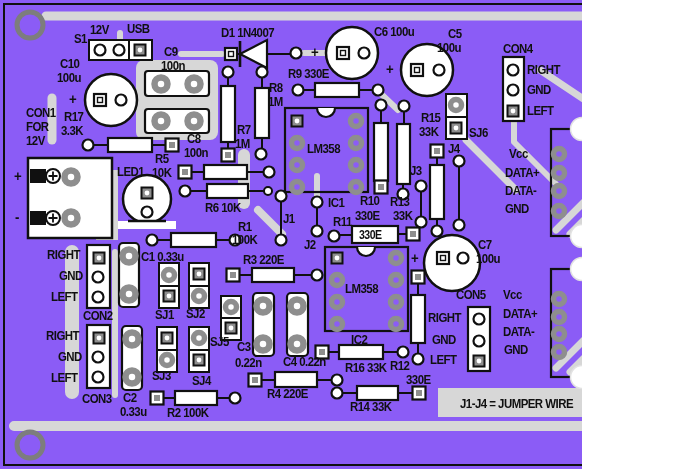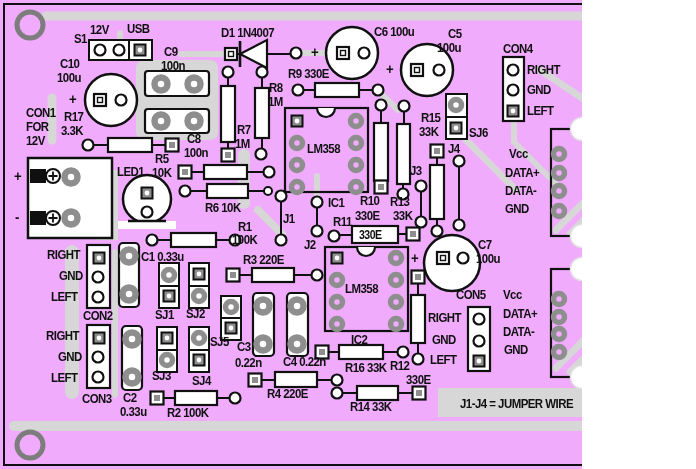--- a/index.html
+++ b/index.html
@@ -1,16 +1,16 @@
 <!DOCTYPE html>
 <html><head>
 <meta charset="utf-8">
 <style>
   html,body{margin:0;padding:0;background:#fff;}
-  .frame{position:relative;width:582px;height:469px;background:#f0abfc;overflow:hidden;
+  .frame{position:relative;width:582px;height:469px;background:#8b5cf6;overflow:hidden;
          font-family:"Liberation Sans",sans-serif;}
   .frame svg{position:absolute;left:0;top:0;}
   .lbl{position:absolute;font-weight:bold;font-size:13px;line-height:1;color:#101010;
        white-space:nowrap;letter-spacing:-0.6px;transform:scaleX(.88);transform-origin:left top;z-index:5;}
   .big{font-size:15px;}
   .sm{font-size:12px;}
 </style>
 </head>
 <body>
 

